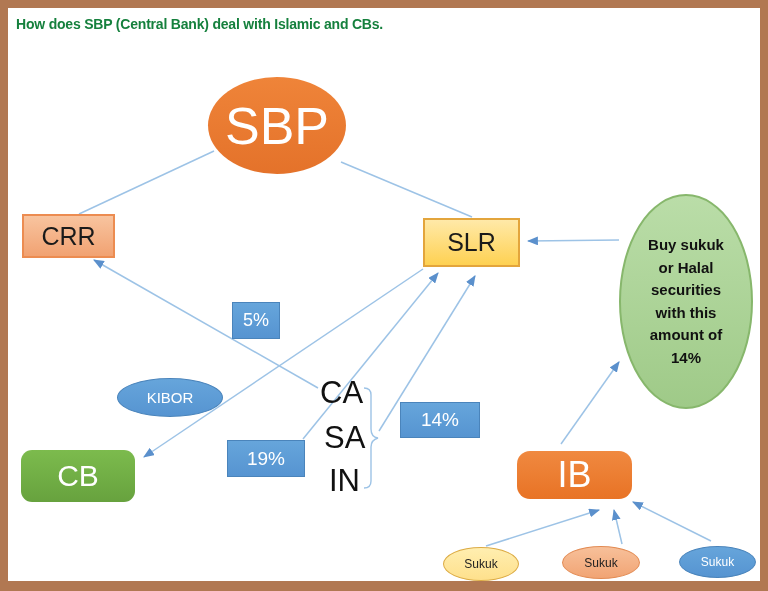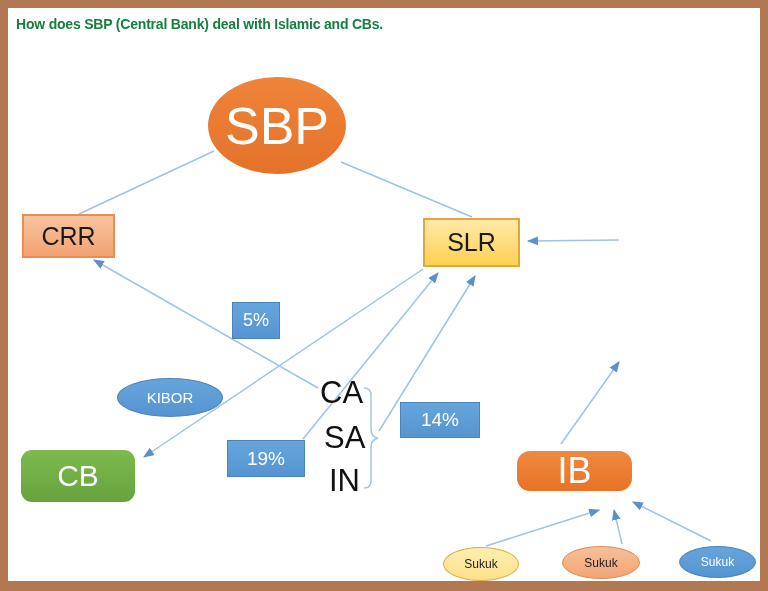--- a/index.html
+++ b/index.html
@@ -95,21 +95,21 @@
     color: #fff; font-size: 15px;
   }
 
   #cb {
     left: 21px; top: 450px; width: 114px; height: 52px;
     border-radius: 11px;
     background: linear-gradient(180deg, #7cbb4d, #67a23e);
     color: #fff; font-size: 30px;
   }
   #ib {
-    left: 517px; top: 451px; width: 115px; height: 40px;
+    left: 517px; top: 451px; width: 115px; height: 48px;
     border-radius: 13px;
     background: linear-gradient(180deg, #f08940, #e87325);
     color: #fff; font-size: 36px;
   }
 
   .dep {
     position: absolute;
     color: #111;
     font-size: 31px;
     line-height: 1;
@@ -175,20 +175,23 @@
   </div>
 
   <div id="crr" class="shape">
     <span>CRR</span>
   </div>
 
   <div id="slr" class="shape">
     <span>SLR</span>
   </div>
 
+  <div id="note" class="shape ellipse">
+    <span class="note-text">Buy sukuk or Halal securities with this amount of 14%</span>
+  </div>
 
   <div id="rate5" class="shape blue-box">
     <span>5%</span>
   </div>
 
   <div id="rate19" class="shape blue-box">
     <span>19%</span>
   </div>
 
   <div id="rate14" class="shape blue-box">

